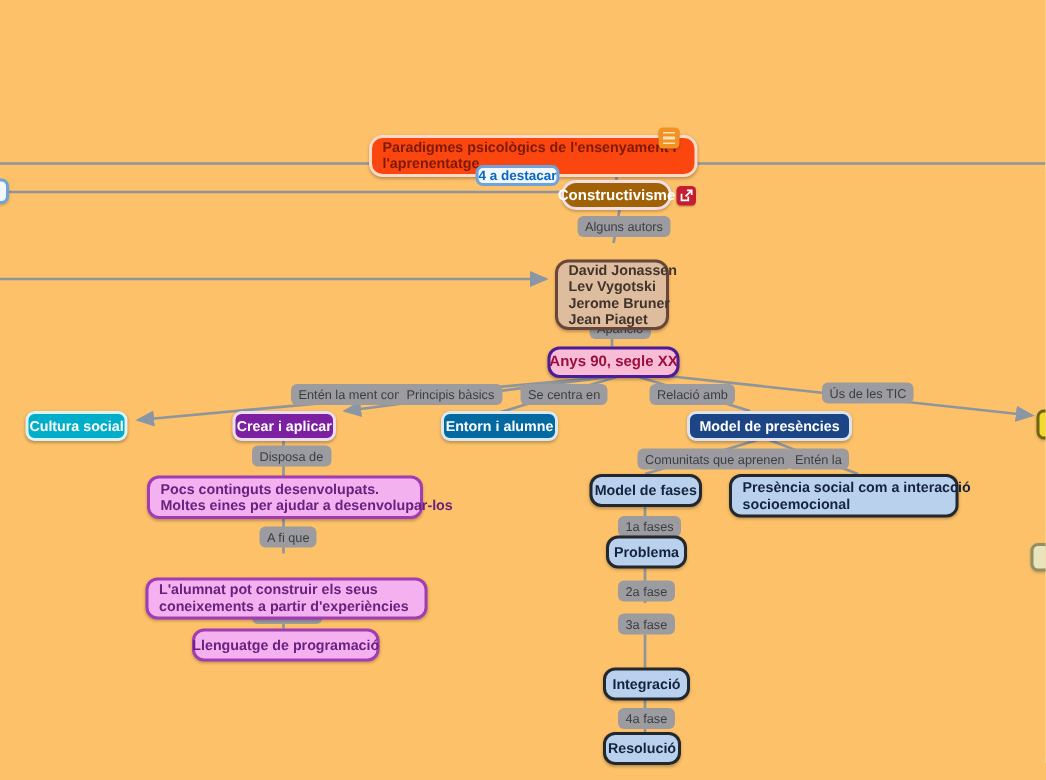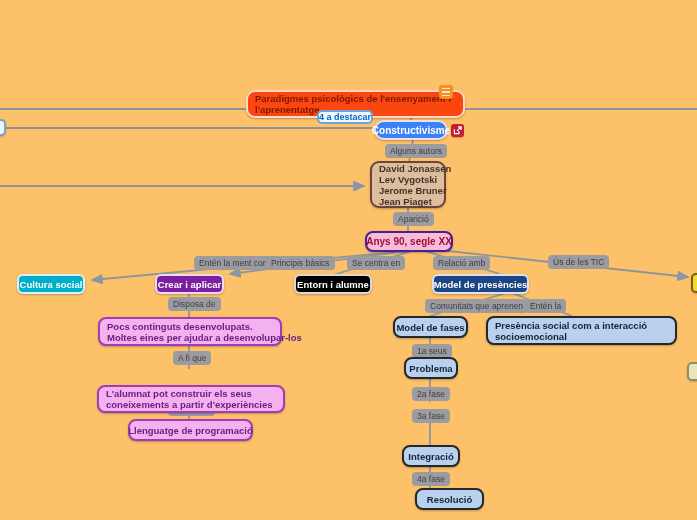--- a/index.html
+++ b/index.html
@@ -19,27 +19,27 @@
   }
   .lbl{
     position:absolute;z-index:2;background:#9C9CA0;color:#393E43;
     font-size:8.5px;line-height:10px;padding:2px 5px;border-radius:4px;
     white-space:nowrap;
   }
   .root{background:#FB470F;border-color:#FFD9C7;color:#7C1A04;font-size:9.5px;
         align-items:flex-start;text-align:left;white-space:normal;border-radius:9px;}
   .callout{background:#F2F8FF;border:2px solid #6FA3DC;color:#0A66C2;font-size:9px;
            border-radius:5px;box-shadow:none;}
-  .constructivisme{background:#3b82f6;border-color:#F2DEE3;border-radius:10px;font-size:10px;}
+  .constructivisme{background:#a16207;border-color:#F2DEE3;border-radius:10px;font-size:10px;}
   .authors{background:#DDBD9E;border:2px solid #69463A;color:#41332B;border-radius:9px;
            align-items:flex-start;text-align:left;}
   .anys90{background:#F9BCD6;border:2px solid #4c1d95;color:#9B0F3C;font-size:10px;border-radius:8px;}
   .cultura{background:#00AEC9;}
   .crear{background:#7C1FA0;justify-content:center;}
-  .entorn{background:#000000;}
+  .entorn{background:#0369a1;}
   .presencies{background:#1B4585;}
   .lightblue{background:#B9D1EC;border:2px solid #23272E;color:#12233B;border-radius:8px;}
   .wide{align-items:flex-start;text-align:left;}
   .pink{background:#F4B1F0;border:2px solid #A13CB5;color:#69207F;border-radius:8px;}
   .icon-btn{
     position:absolute;z-index:4;width:14px;height:14px;border-radius:3px;
     display:flex;align-items:center;justify-content:center;cursor:pointer;
     box-shadow:0 1px 1px rgba(0,0,0,.2);
   }
   .menu{background:#F39123;flex-direction:column;gap:2px;}
@@ -103,21 +103,21 @@
   </div>
   <div class="icon-btn ext" style="left:451px;top:124px;width:13px;height:13px;">
     <svg width="9" height="9" viewBox="0 0 10 10">
       <path d="M1.5 3.5 v5 h5 v-3" stroke="#fff" stroke-width="1.3" fill="none"></path>
       <path d="M4.5 5.5 L9 1 M5.5 1 H9 V4.5" stroke="#fff" stroke-width="1.3" fill="none"></path>
     </svg>
   </div>
 
   <div class="lbl" style="left:385px;top:144px;">Alguns autors</div>
 
-  <div class="node authors" style="left:370px;top:161px;width:76px;height:47px;text-align:center;">
+  <div class="node authors" style="left:370px;top:173px;width:76px;height:47px;text-align:center;">
     <span>David Jonassen</span>
     <span>Lev Vygotski</span>
     <span>Jerome Bruner</span>
     <span>Jean Piaget</span>
   </div>
 
   <div class="lbl" style="left:393px;top:212px;">Aparició</div>
 
   <div class="node anys90" style="left:365px;top:231px;width:88px;height:21px;">
     <span>Anys 90, segle XX</span>
@@ -131,21 +131,21 @@
 
   <div class="node cultura" style="left:17px;top:274px;width:68px;height:20px;">
     <span>Cultura social</span>
   </div>
   <div class="node crear" style="left:155px;top:274px;width:69px;height:20px;">
     <span>Crear i aplicar</span>
   </div>
   <div class="node entorn" style="left:294px;top:274px;width:78px;height:20px;">
     <span>Entorn i alumne</span>
   </div>
-  <div class="node presencies" style="left:432px;top:274px;width:97px;height:20px;">
+  <div class="node presencies" style="left:458px;top:274px;width:110px;height:20px;">
     <span>Model de presències</span>
   </div>
 
   <div class="stub" style="left:691px;top:273px;width:14px;height:20px;background:#F2DB2E;border:2px solid #6F6414;"></div>
 
   <div class="lbl" style="left:168px;top:297px;">Disposa de</div>
   <div class="node pink wide" style="left:98px;top:317px;width:184px;height:29px;">
     <span>Pocs continguts desenvolupats.</span>
     <span>Moltes eines per ajudar a desenvolupar-los</span>
   </div>
@@ -158,37 +158,37 @@
   <div class="node pink" style="left:128px;top:419px;width:125px;height:22px;">
     <span>Llenguatge de programació</span>
   </div>
 
   <div class="lbl" style="left:425px;top:299px;">Comunitats que aprenen</div>
   <div class="lbl" style="left:525px;top:299px;">Entén la</div>
 
   <div class="node lightblue" style="left:393px;top:316px;width:75px;height:22px;">
     <span>Model de fases</span>
   </div>
-  <div class="node lightblue wide" style="left:486px;top:316px;width:191px;height:29px;">
+  <div class="node lightblue wide" style="left:486px;top:316px;width:153px;height:29px;">
     <span>Presència social com a interacció</span>
     <span>socioemocional</span>
   </div>
 
   <div class="stub" style="left:687px;top:362px;width:14px;height:19px;background:#E9E4BC;border:2px solid #8F8F66;"></div>
 
-  <div class="lbl" style="left:412px;top:344px;">1a seus</div>
+  <div class="lbl" style="left:412px;top:344px;">1a fases</div>
   <div class="node lightblue" style="left:404px;top:357px;width:54px;height:22px;">
     <span>Problema</span>
   </div>
 
   <div class="lbl" style="left:412px;top:387px;">2a fase</div>
 
   <div class="lbl" style="left:412px;top:409px;">3a fase</div>
   <div class="node lightblue" style="left:402px;top:445px;width:58px;height:22px;">
     <span>Integració</span>
   </div>
 
   <div class="lbl" style="left:412px;top:472px;">4a fase</div>
-  <div class="node lightblue" style="left:402px;top:488px;width:69px;height:22px;margin-left:13px;">
+  <div class="node lightblue" style="left:402px;top:488px;width:52px;height:22px;">
     <span>Resolució</span>
   </div>
 
 </div>
 
 </body></html>

